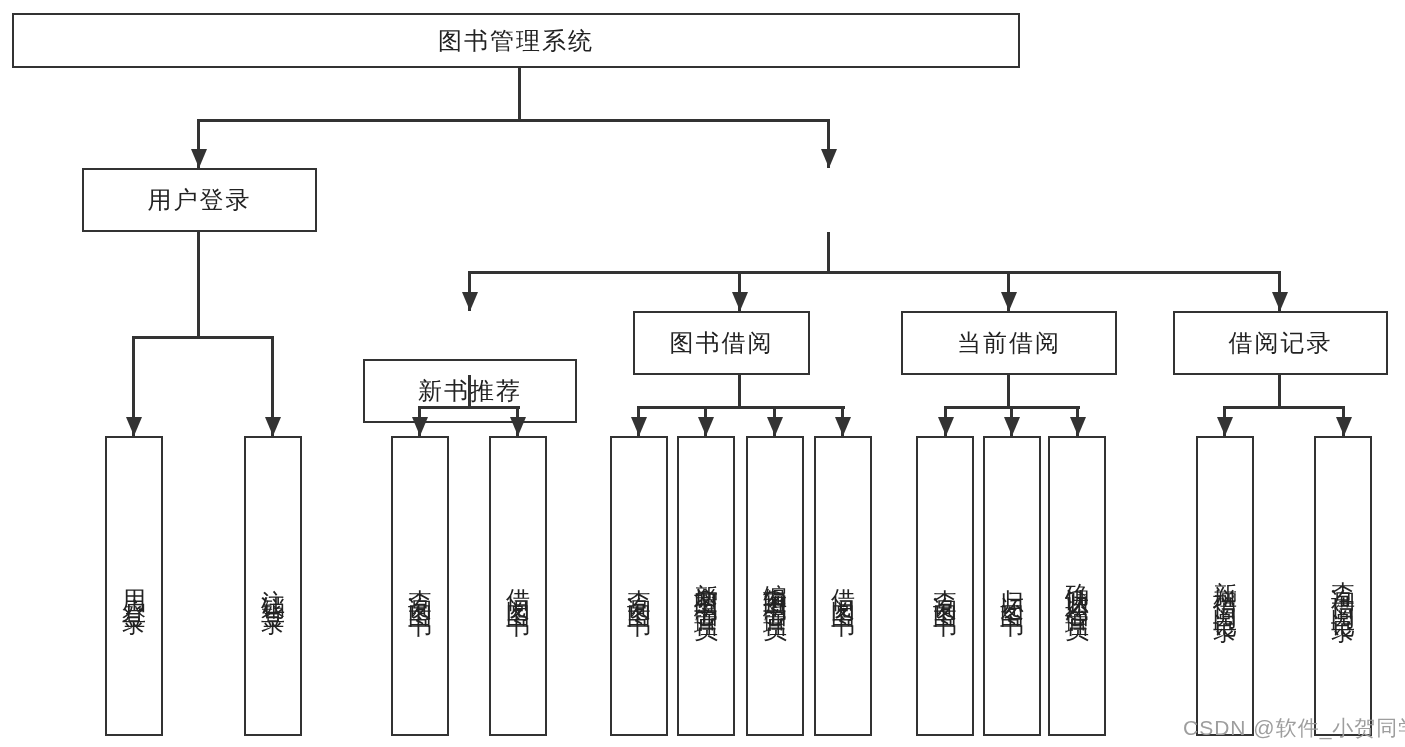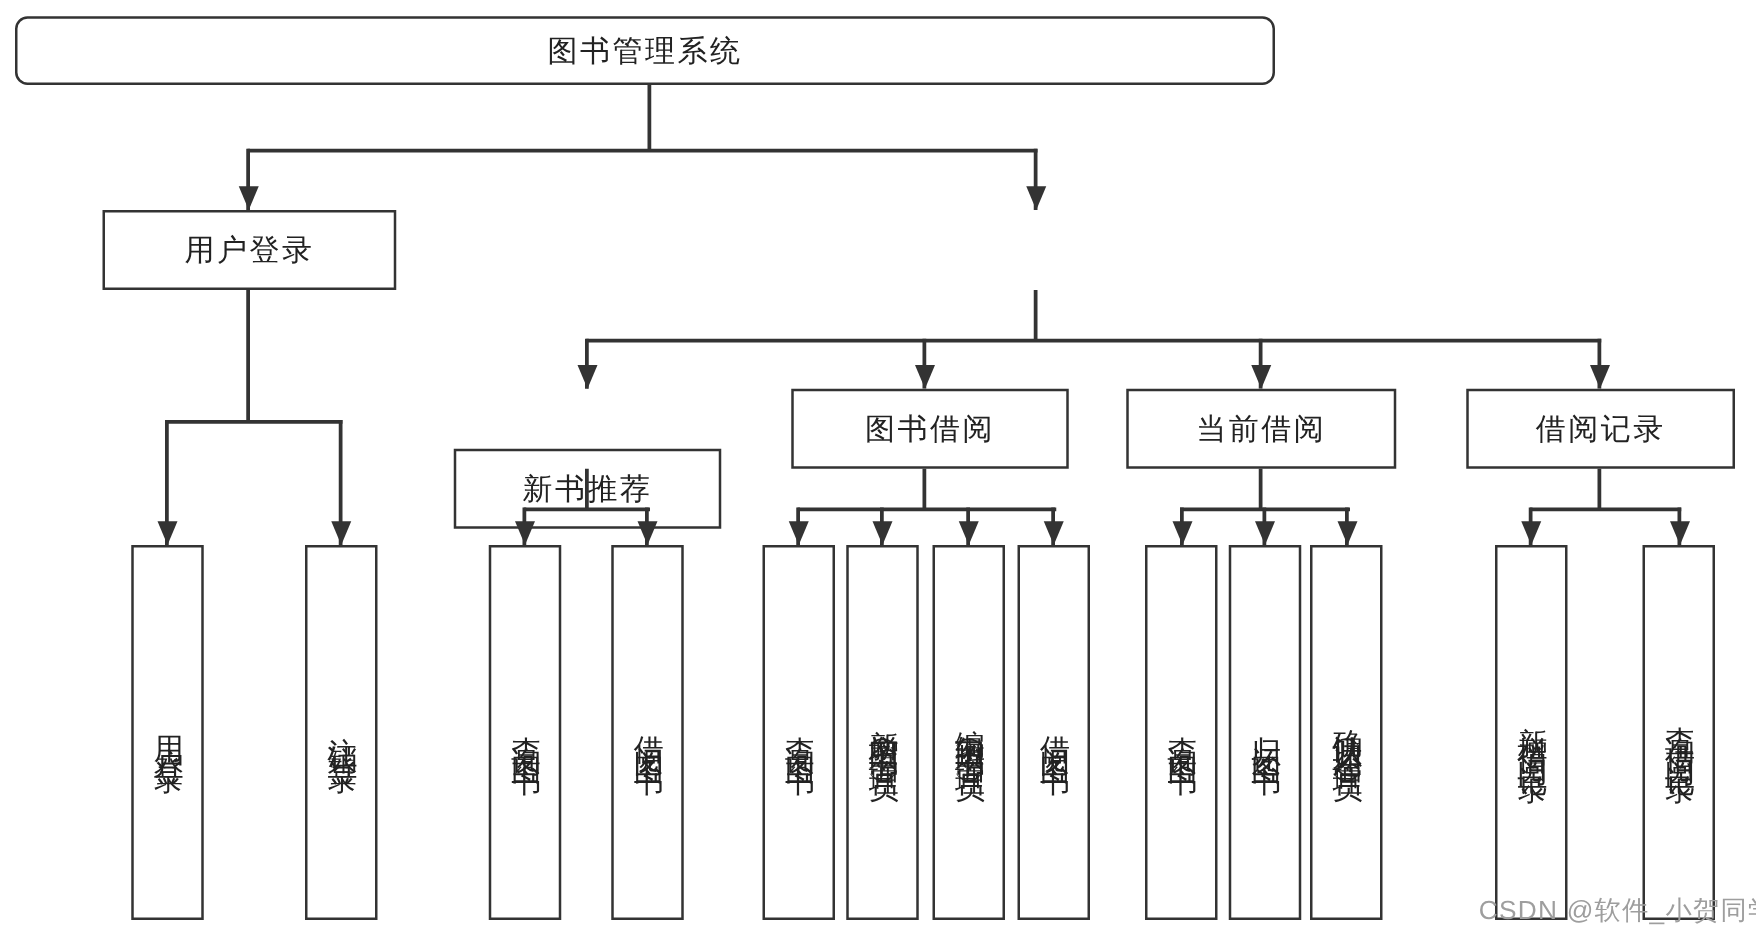--- a/index.html
+++ b/index.html
@@ -18,21 +18,21 @@
       border-left:8px solid transparent;border-right:8px solid transparent;
       border-top:19px solid #333333;}
   .wm{position:absolute;left:1183px;top:714px;font-size:21px;color:#9e9e9e;
       letter-spacing:1px;white-space:nowrap;z-index:5;}
 </style>
 </head>
 <body>
 
 <div id="stage">
 
-  <div class="box" style="left:12px;top:13px;width:1008px;height:55px;border-radius:10px;">
+  <div class="box" style="left:12px;top:13px;width:1008px;height:55px;">
     <span>图书管理系统</span>
   </div>
 
   <div class="vl" style="left:518px;top:68px;height:52px;"></div>
   <div class="hl" style="left:198px;top:119px;width:632px;"></div>
   <div class="vl" style="left:197px;top:119px;height:49px;"></div>
   <div class="ah" style="left:191px;top:149px;"></div>
   <div class="vl" style="left:827px;top:119px;height:49px;"></div>
   <div class="ah" style="left:821px;top:149px;"></div>
 
@@ -54,21 +54,21 @@
   <div class="vl" style="left:738px;top:271px;height:40px;"></div>
   <div class="ah" style="left:732px;top:292px;"></div>
   <div class="vl" style="left:1007px;top:271px;height:40px;"></div>
   <div class="ah" style="left:1001px;top:292px;"></div>
   <div class="vl" style="left:1278px;top:271px;height:40px;"></div>
   <div class="ah" style="left:1272px;top:292px;"></div>
 
   <div class="box" style="left:363px;top:311px;width:214px;height:64px;margin-top:48px;">
     <span>新书推荐</span>
   </div>
-  <div class="box" style="left:633px;top:311px;width:222px;height:64px;font-family:Liberation Mono, monospace;">
+  <div class="box" style="left:633px;top:311px;width:177px;height:64px;font-family:Liberation Mono, monospace;">
     <span>图书借阅</span>
   </div>
   <div class="box" style="left:901px;top:311px;width:216px;height:64px;">
     <span>当前借阅</span>
   </div>
   <div class="box" style="left:1173px;top:311px;width:215px;height:64px;">
     <span>借阅记录</span>
   </div>
 
   <div class="vl" style="left:468px;top:375px;height:33px;"></div>

